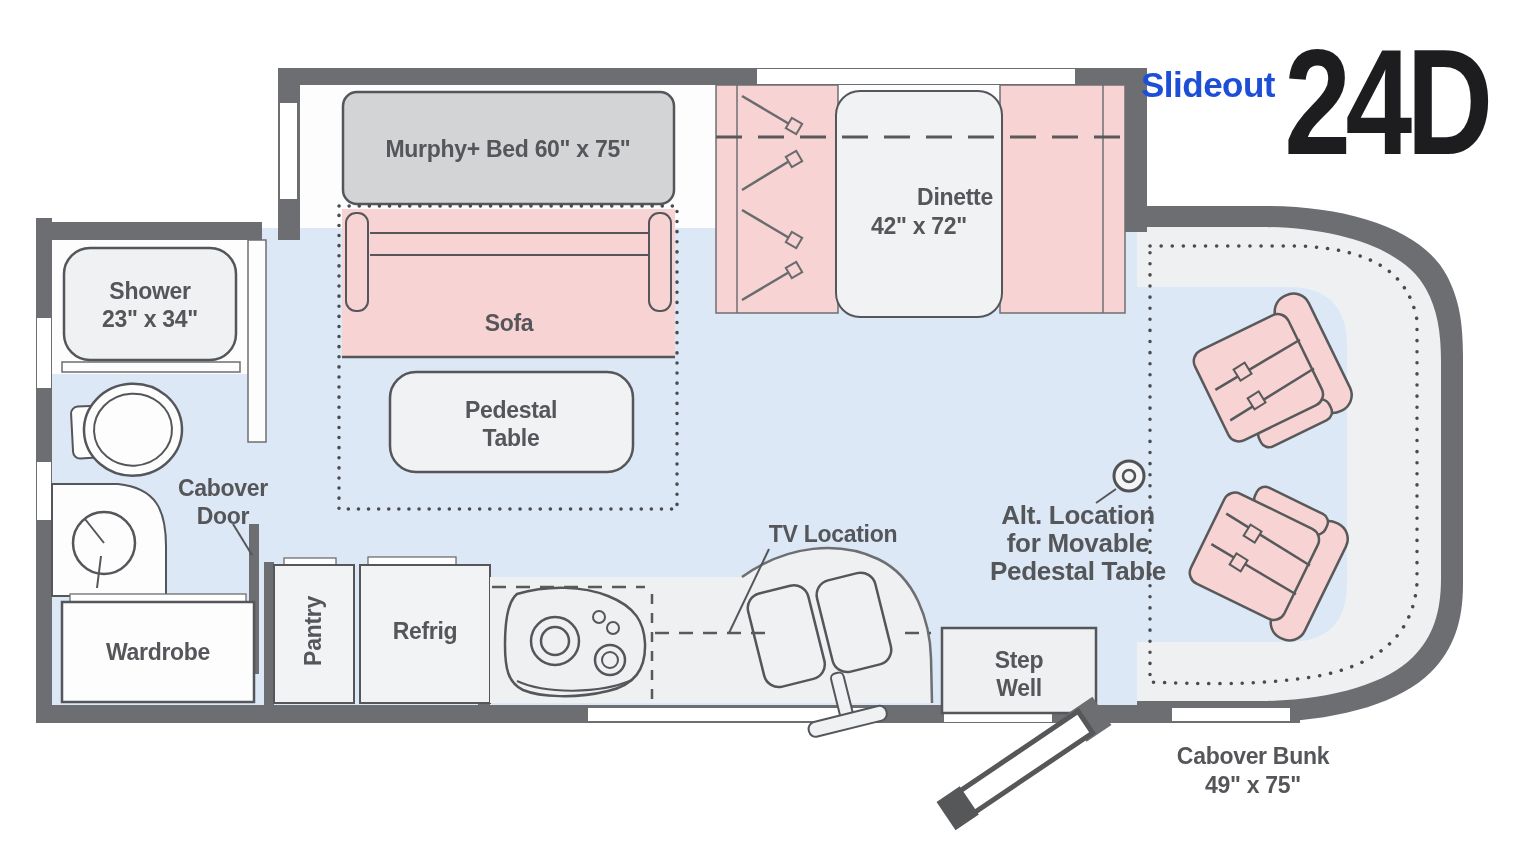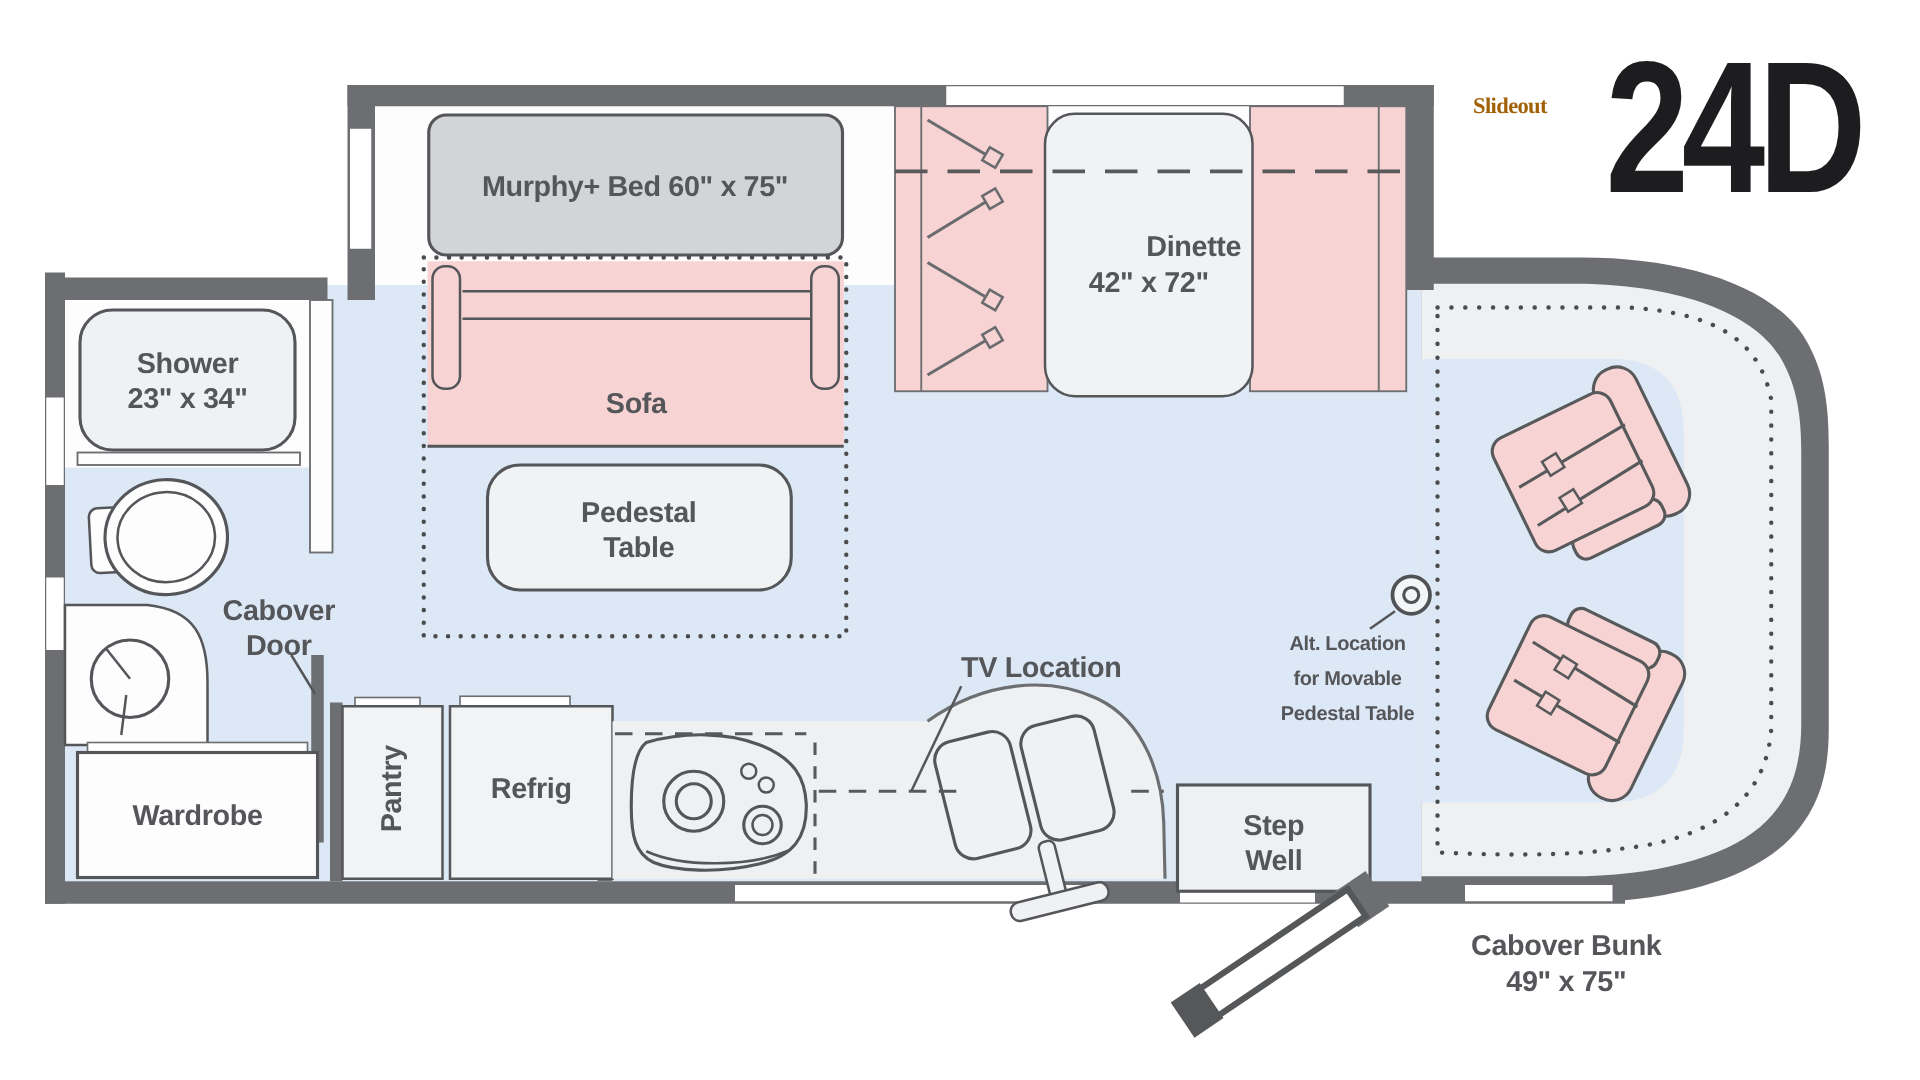--- a/index.html
+++ b/index.html
@@ -2,23 +2,23 @@
 <html><head>
 <meta charset="utf-8">
 <style>
   html,body { margin:0; padding:0; background:#ffffff; }
   #stage { position:relative; width:1536px; height:864px; overflow:hidden;
            font-family:"Liberation Sans", sans-serif; background:#ffffff; }
   #plan-svg { position:absolute; left:0; top:0; }
   .lbl { position:absolute; font:700 23px/1.15 "Liberation Sans", sans-serif;
          color:#55565a; white-space:nowrap; transform:translate(-50%,-50%);
          text-align:center; letter-spacing:-0.3px; }
-  .lbl.small { font-size:16px; }
+  .lbl.small { font-size:26px; }
   .lbl.rot { transform:translate(-50%,-50%) rotate(-90deg); }
-  .lbl.slideout { font-size:18px; color:#a16207; letter-spacing:-0.5px;font-family:Liberation Serif, serif; }
+  .lbl.slideout { font-size:35px; color:#1d4ed8; letter-spacing:-0.5px; }
   .lbl.model { font-size:150px; color:#1d1d1f; letter-spacing:-7px;
                transform:translate(-50%,-50%) scaleX(0.8); font-weight:700; }
 </style>
 </head>
 <body>
 
 <div id="stage">
 
 <svg id="plan-svg" width="1536" height="864" viewBox="0 0 1536 864">
 

